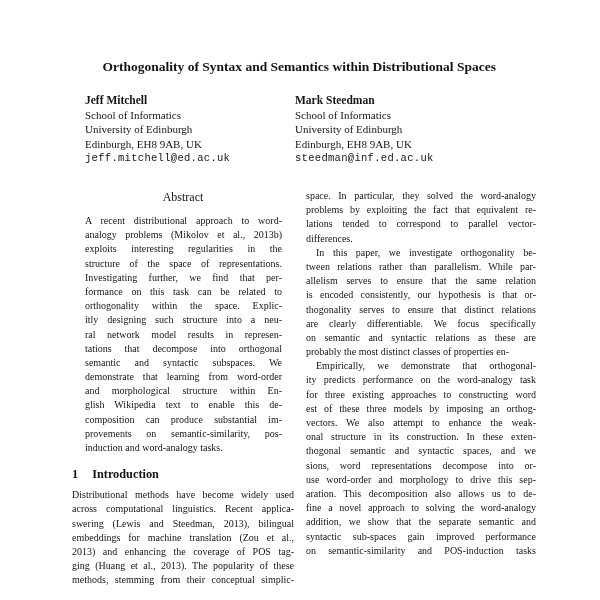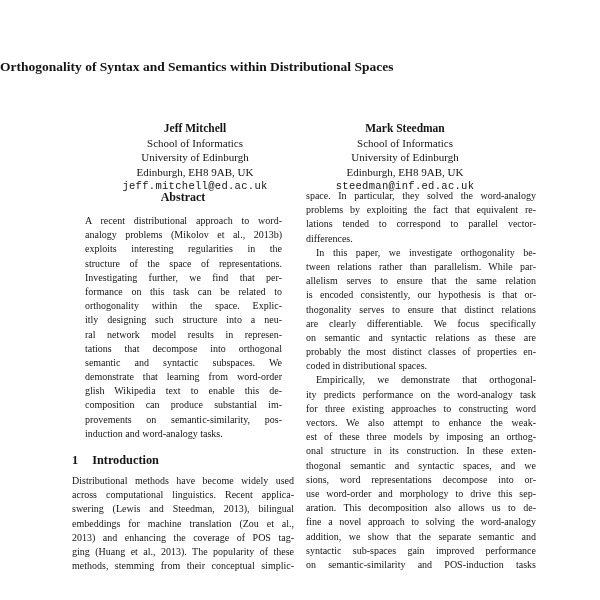--- a/index.html
+++ b/index.html
@@ -11,49 +11,47 @@
     background: #ffffff;
     overflow: hidden;
     font-family: "Liberation Serif", "DejaVu Serif", serif;
     color: #141414;
   }
   .title {
     position: absolute;
     top: 58px;
     left: 0;
     width: 496px;
-    text-align: left;
+    text-align: right;
     font-size: 13.5px;
     font-weight: bold;
     line-height: 17px;
   }
   .author {
     position: absolute;
     top: 93px;
     width: 220px;
-    text-align: center;
-    margin-top: 28px;
   }
   .author-jeff { left: 85px; }
   .author-mark { left: 295px; }
   .a-name  { font-weight: bold; font-size: 11.5px; line-height: 15px; }
   .a-line  { font-size: 11px; line-height: 14.3px; }
   .a-email {
     font-family: "Liberation Mono", "DejaVu Sans Mono", monospace;
     font-size: 10.5px;
     line-height: 15px;
     letter-spacing: 0.3px;
     white-space: nowrap;
   }
   .col { position: absolute; }
   .col-left  { left: 72px;  top: 190px; width: 222px; }
   .col-right { left: 306px; top: 189px; width: 230px; }
   .abs-head {
     text-align: center;
-    font-weight: bold;
+    font-weight: normal;
     font-size: 12px;
     line-height: 15px;
   }
   .abstract { margin: 9px 12px 0 13px; }
   .pline {
     font-size: 10px;
     line-height: 14.2px;
     height: 14.2px;
     overflow: hidden;
     text-align: justify;
@@ -101,20 +99,21 @@
         <div class="pline">exploits interesting regularities in the</div>
         <div class="pline">structure of the space of representations.</div>
         <div class="pline">Investigating further, we find that per-</div>
         <div class="pline">formance on this task can be related to</div>
         <div class="pline">orthogonality within the space.  Explic-</div>
         <div class="pline">itly designing such structure into a neu-</div>
         <div class="pline">ral network model results in represen-</div>
         <div class="pline">tations that decompose into orthogonal</div>
         <div class="pline">semantic and syntactic subspaces.  We</div>
         <div class="pline">demonstrate that learning from word-order</div>
+        <div class="pline">and morphological structure within En-</div>
         <div class="pline">glish Wikipedia text to enable this de-</div>
         <div class="pline">composition can produce substantial im-</div>
         <div class="pline">provements on semantic-similarity, pos-</div>
         <div class="pline">induction and word-analogy tasks.</div>
       </div>
     <div class="sec-head">
       <span class="sec-num">1</span><span class="sec-title">Introduction</span>
     </div>
     <div class="para cont intro">
         <div class="pline">Distributional methods have become widely used</div>
@@ -136,28 +135,27 @@
       </div>
     <div class="para ended indent">
         <div class="pline">In this paper, we investigate orthogonality be-</div>
         <div class="pline">tween relations rather than parallelism. While par-</div>
         <div class="pline">allelism serves to ensure that the same relation</div>
         <div class="pline">is encoded consistently, our hypothesis is that or-</div>
         <div class="pline">thogonality serves to ensure that distinct relations</div>
         <div class="pline">are clearly differentiable.  We focus specifically</div>
         <div class="pline">on semantic and syntactic relations as these are</div>
         <div class="pline">probably the most distinct classes of properties en-</div>
-        <div class="pline">coded in distributional spaces.</div>
       </div>
     <div class="para cont indent">
         <div class="pline">Empirically, we demonstrate that orthogonal-</div>
         <div class="pline">ity predicts performance on the word-analogy task</div>
         <div class="pline">for three existing approaches to constructing word</div>
+        <div class="pline">est of these three models by imposing an orthog-</div>
         <div class="pline">vectors.  We also attempt to enhance the weak-</div>
-        <div class="pline">est of these three models by imposing an orthog-</div>
         <div class="pline">onal structure in its construction. In these exten-</div>
         <div class="pline">thogonal semantic and syntactic spaces, and we</div>
         <div class="pline">sions, word representations decompose into or-</div>
         <div class="pline">use word-order and morphology to drive this sep-</div>
         <div class="pline">aration. This decomposition also allows us to de-</div>
         <div class="pline">fine a novel approach to solving the word-analogy</div>
         <div class="pline">addition, we show that the separate semantic and</div>
         <div class="pline">syntactic sub-spaces gain improved performance</div>
         <div class="pline">on semantic-similarity and POS-induction tasks</div>
       </div>

